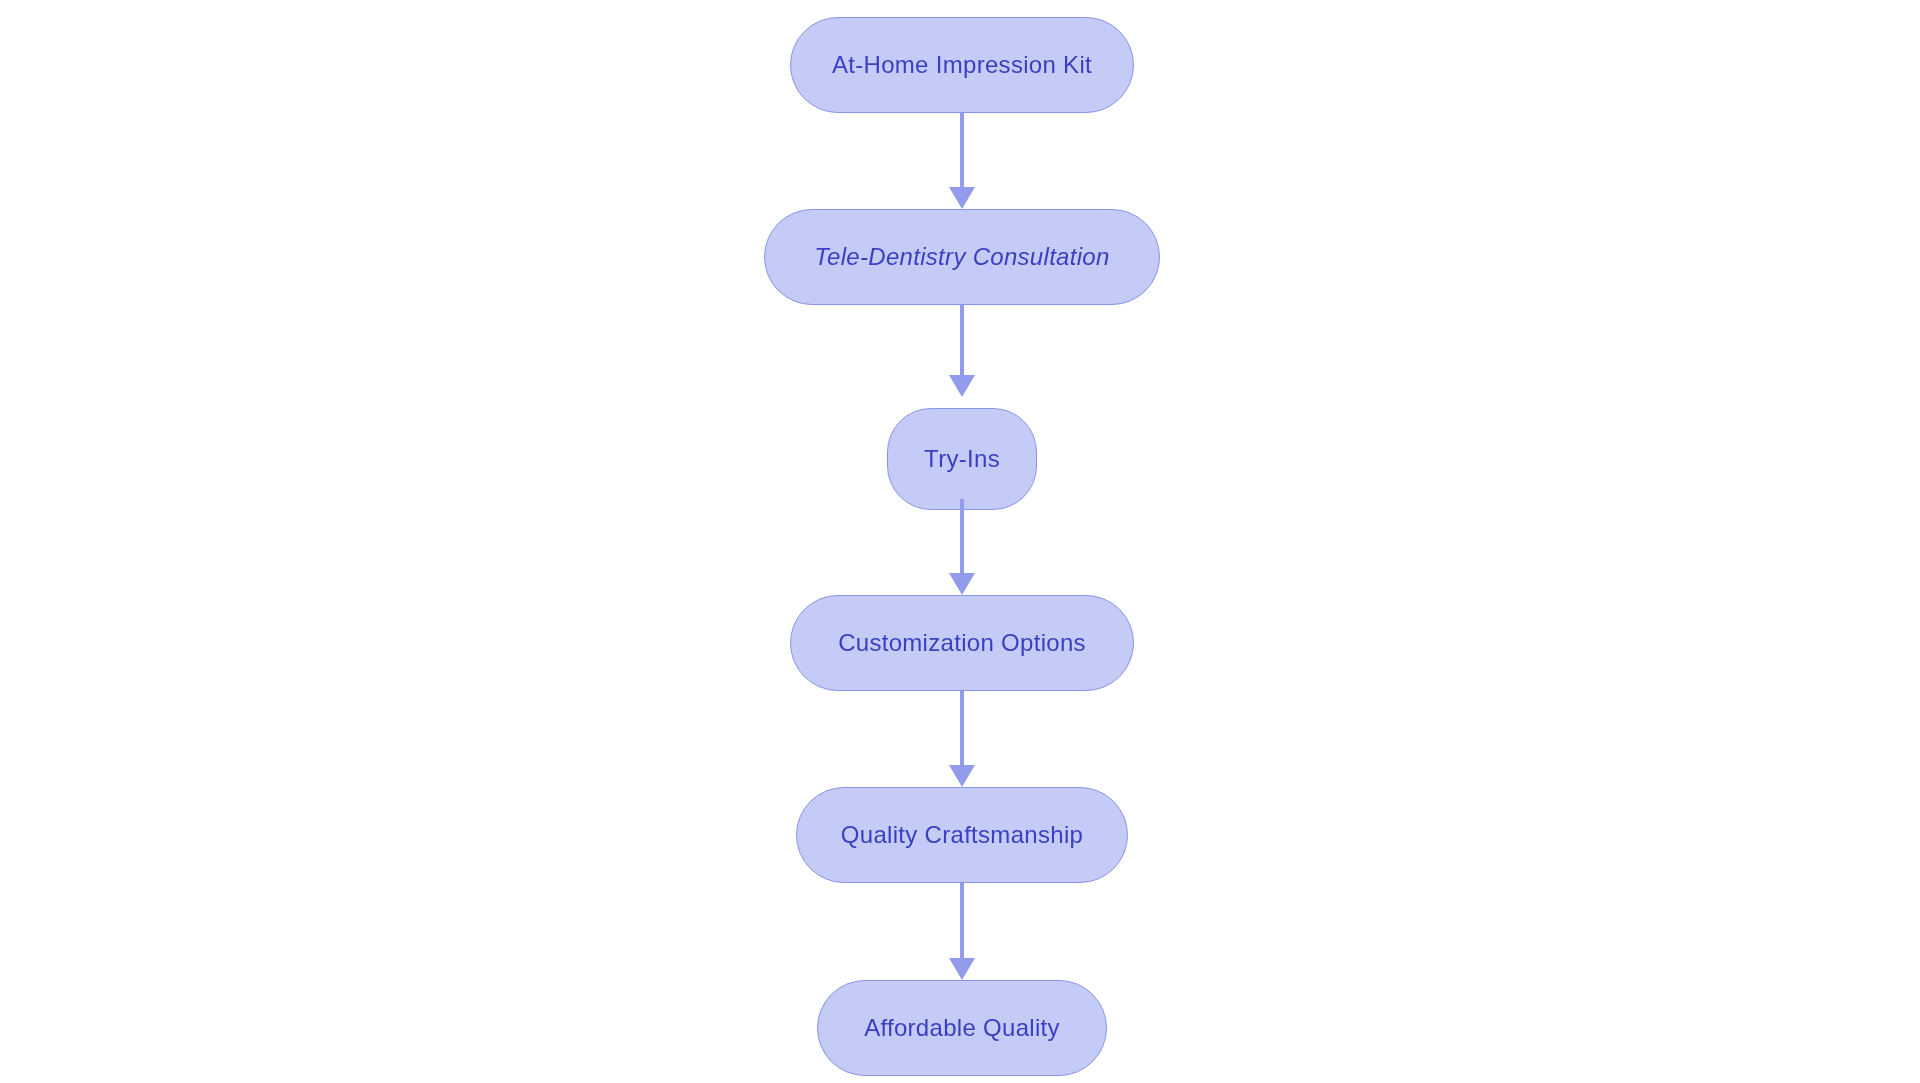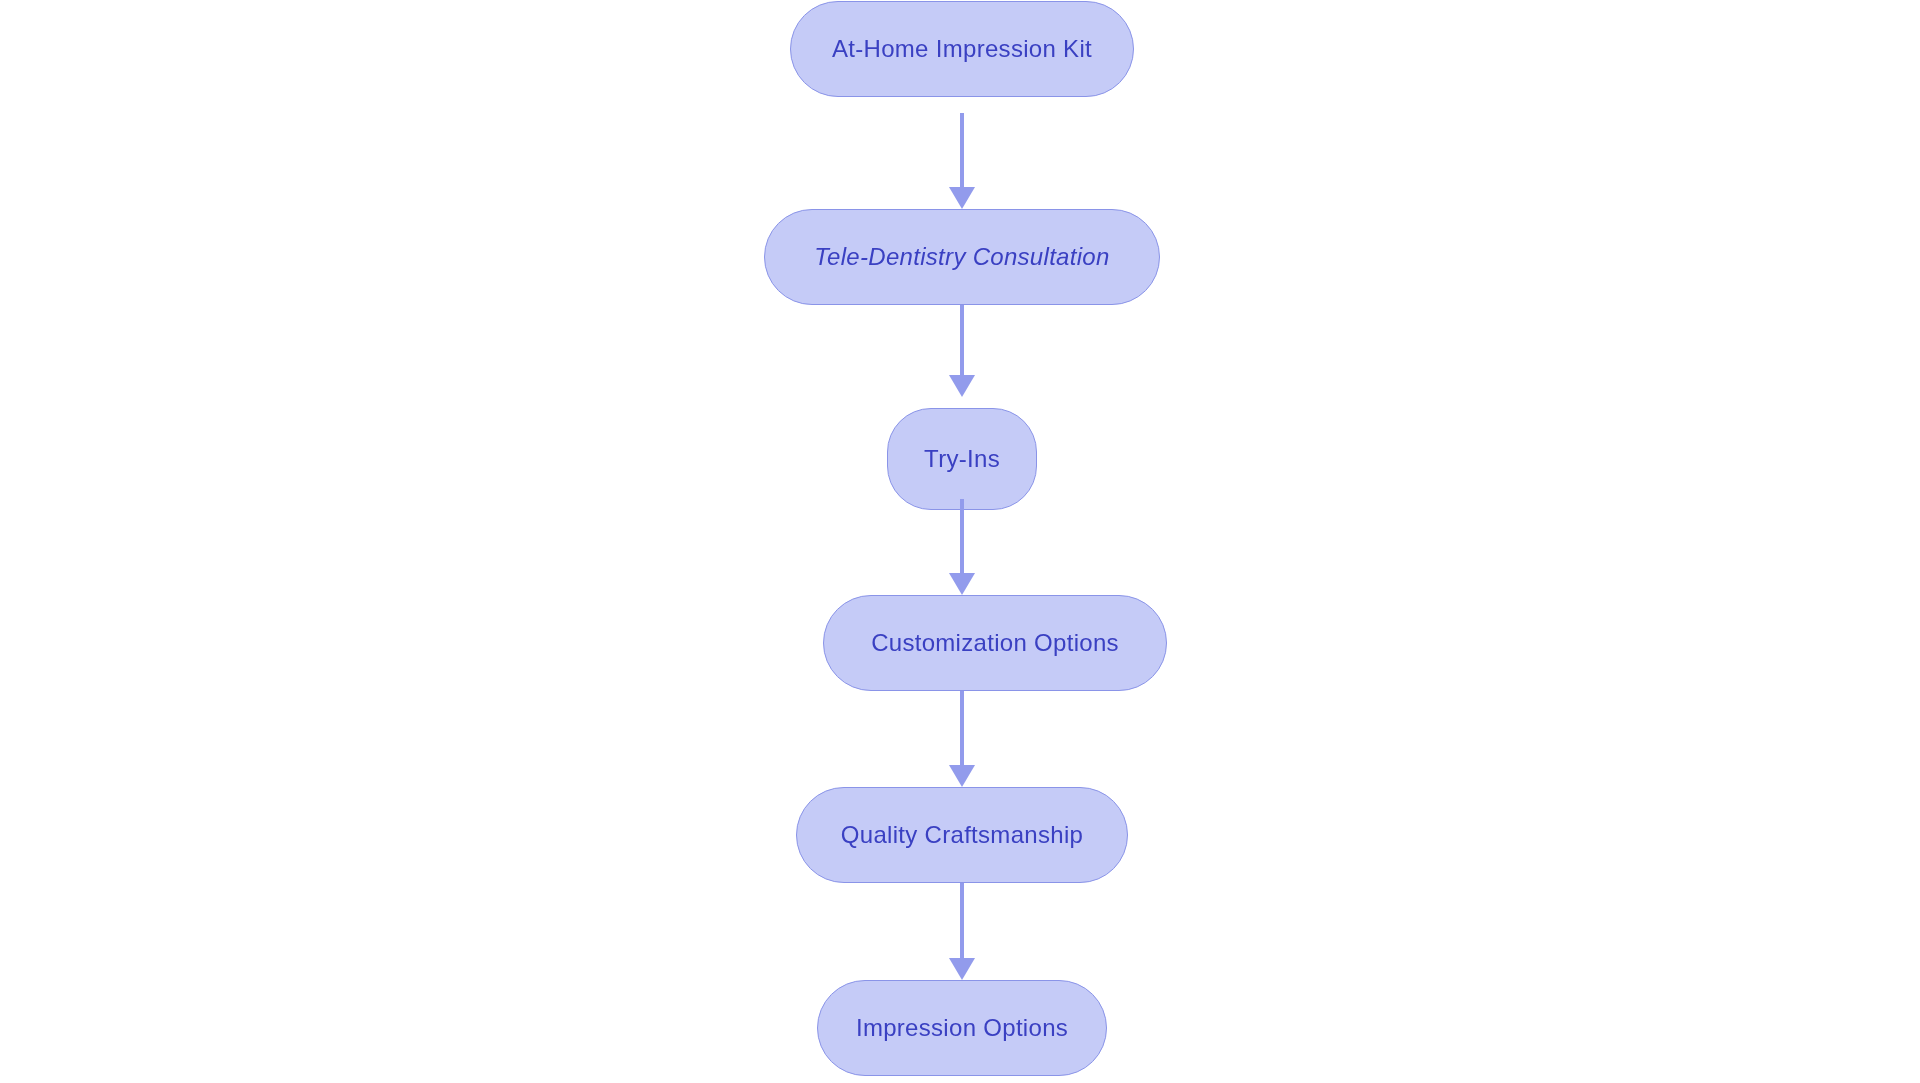--- a/index.html
+++ b/index.html
@@ -53,21 +53,21 @@
     border-left: 13px solid transparent;
     border-right: 13px solid transparent;
     border-top: 22px solid #929bec;
   }
 </style>
 </head>
 <body>
 
 <div id="canvas">
 
-  <div class="node" style="left:790px; top:1px;  width:344px; height:96px;">
+  <div class="node" style="left:790px; top:17px;  width:344px; height:96px;">
     <span>At-Home Impression Kit</span>
   </div>
 
   <div class="arrow" style="left:962px; top:113px; height:96px;">
     <div class="shaft" style="height:76px;"></div>
     <div class="head"></div>
   </div>
 
   <div class="node" style="left:764px; top:209px; width:396px; height:96px;font-style:italic;">
     <span>Tele-Dentistry Consultation</span>
@@ -80,35 +80,35 @@
 
   <div class="node" style="left:887px; top:397px; width:150px; height:102px; border-radius:44px;margin-top:11px;">
     <span>Try-Ins</span>
   </div>
 
   <div class="arrow" style="left:962px; top:499px; height:96px;">
     <div class="shaft" style="height:76px;"></div>
     <div class="head"></div>
   </div>
 
-  <div class="node" style="left:823px; top:595px; width:344px; height:96px;">
+  <div class="node" style="left:790px; top:595px; width:344px; height:96px;">
     <span>Customization Options</span>
   </div>
 
   <div class="arrow" style="left:962px; top:691px; height:96px;">
     <div class="shaft" style="height:76px;"></div>
     <div class="head"></div>
   </div>
 
   <div class="node" style="left:796px; top:787px; width:332px; height:96px;">
     <span>Quality Craftsmanship</span>
   </div>
 
   <div class="arrow" style="left:962px; top:883px; height:97px;">
     <div class="shaft" style="height:77px;"></div>
     <div class="head"></div>
   </div>
 
   <div class="node" style="left:817px; top:980px; width:290px; height:96px;">
-    <span>Impression Options</span>
+    <span>Affordable Quality</span>
   </div>
 
 </div>
 
 </body></html>

